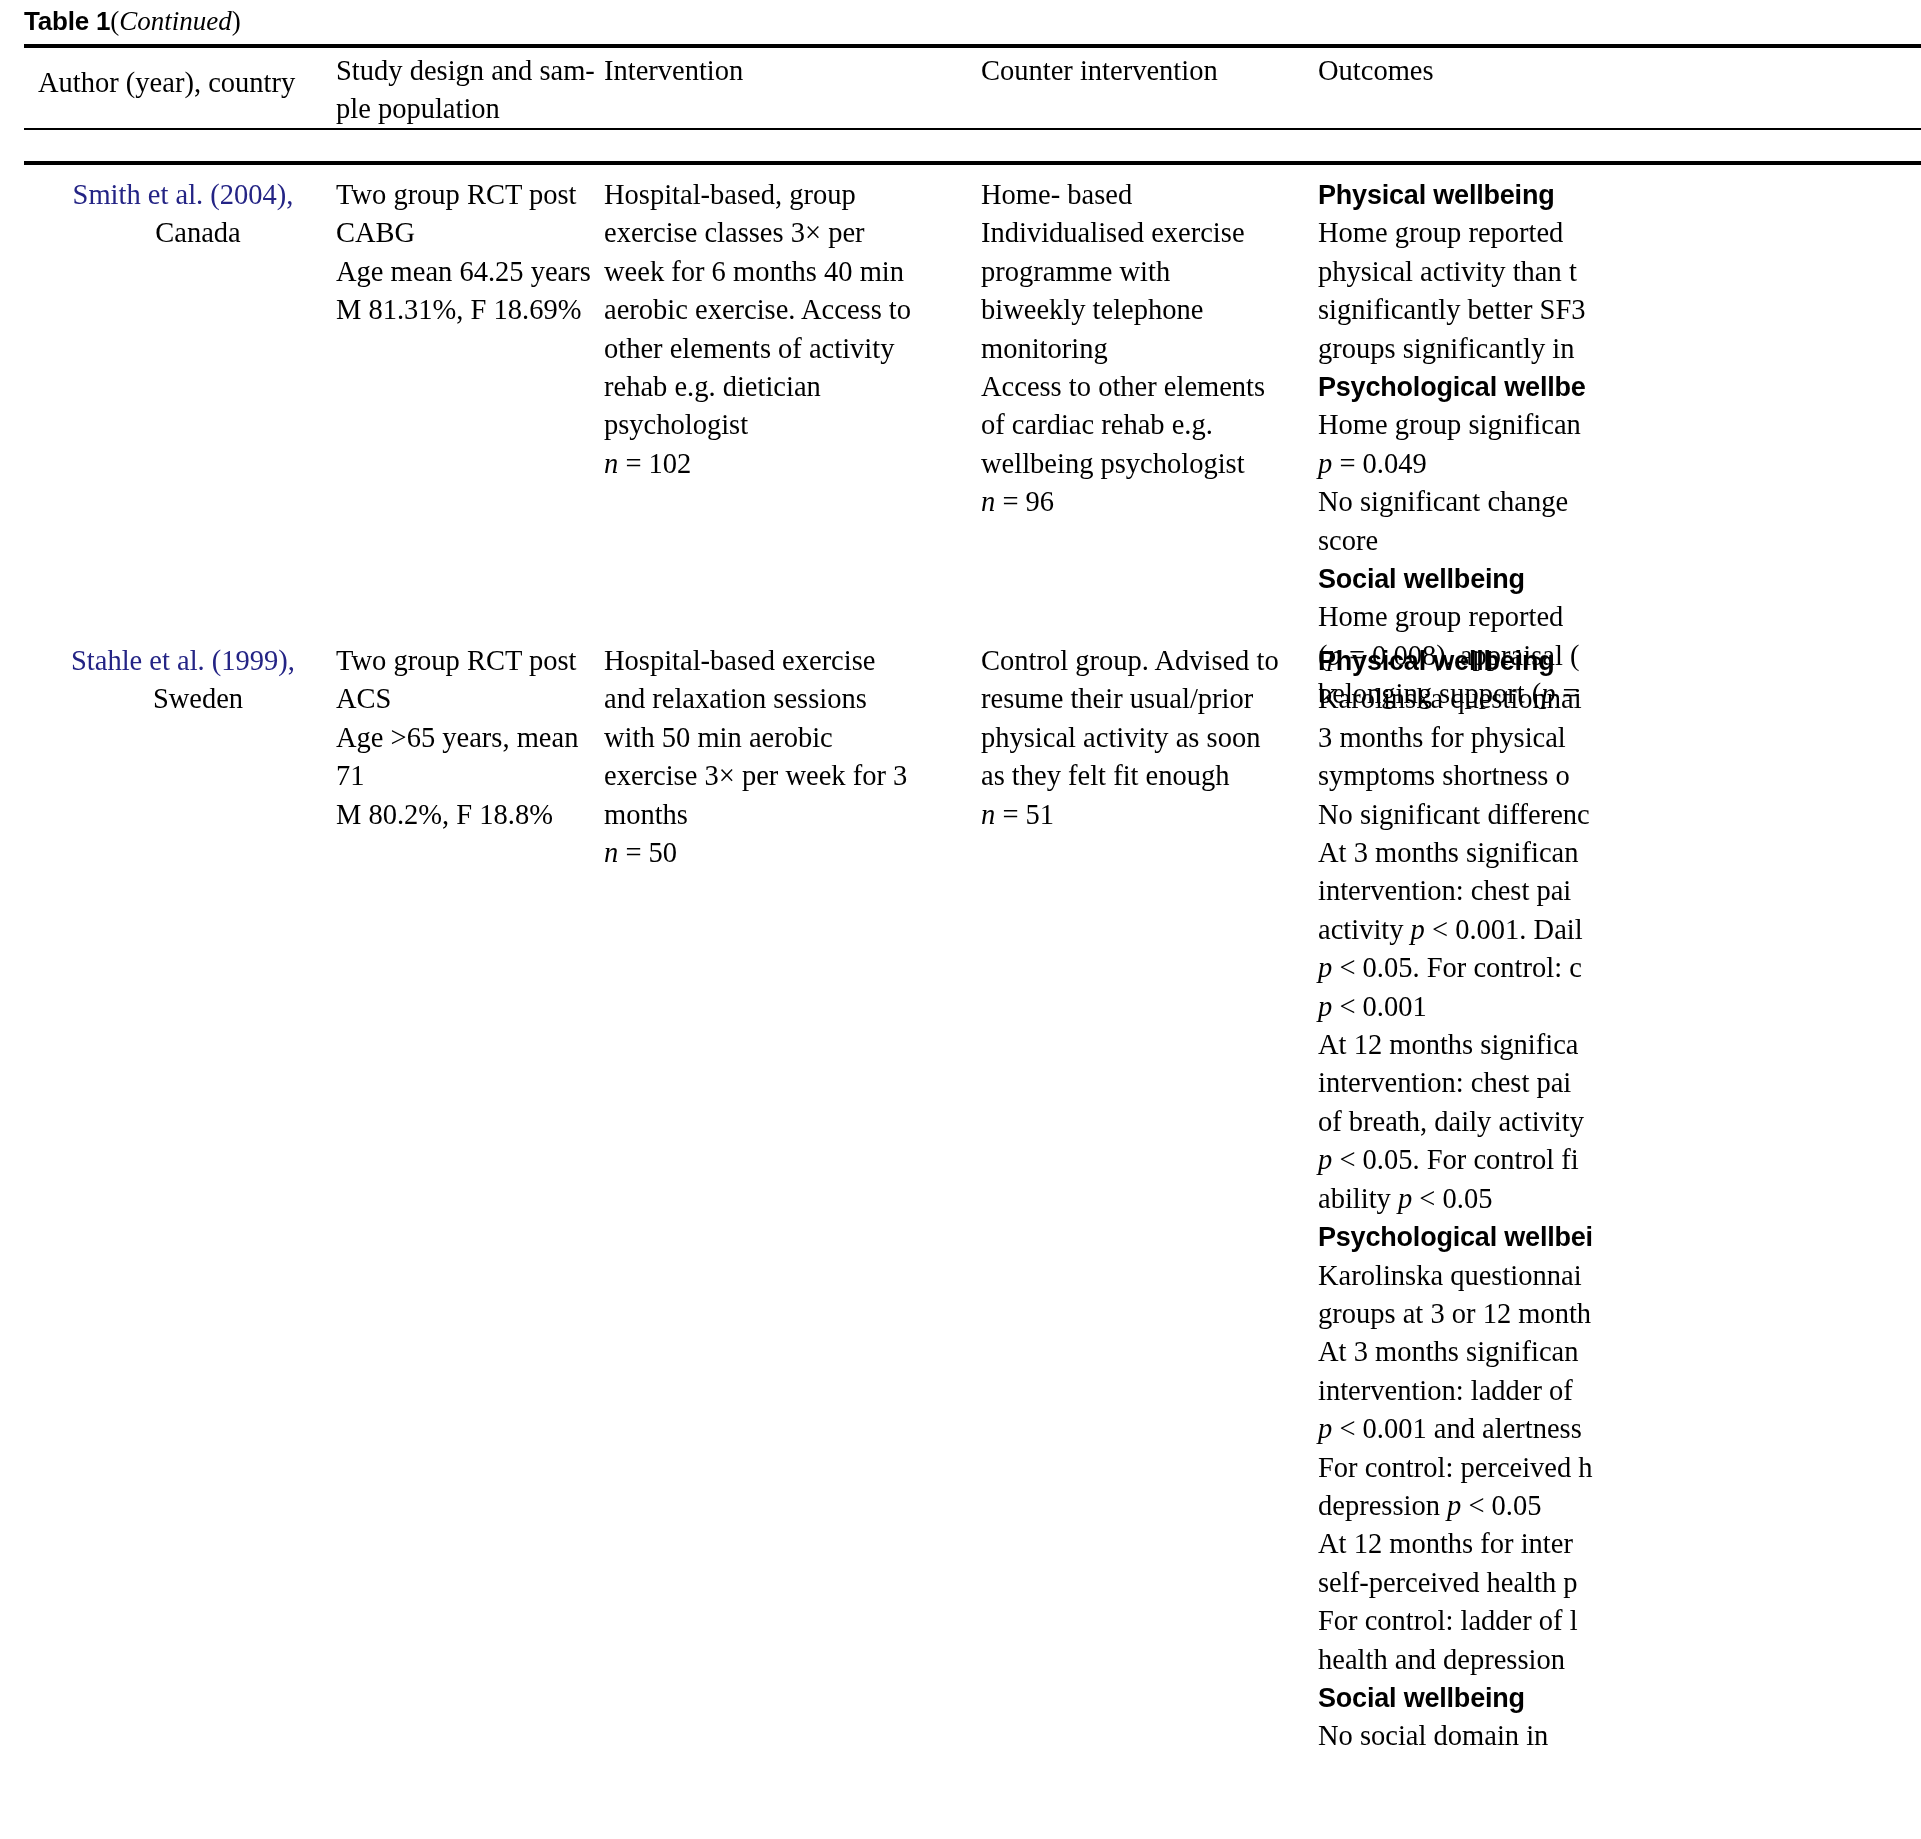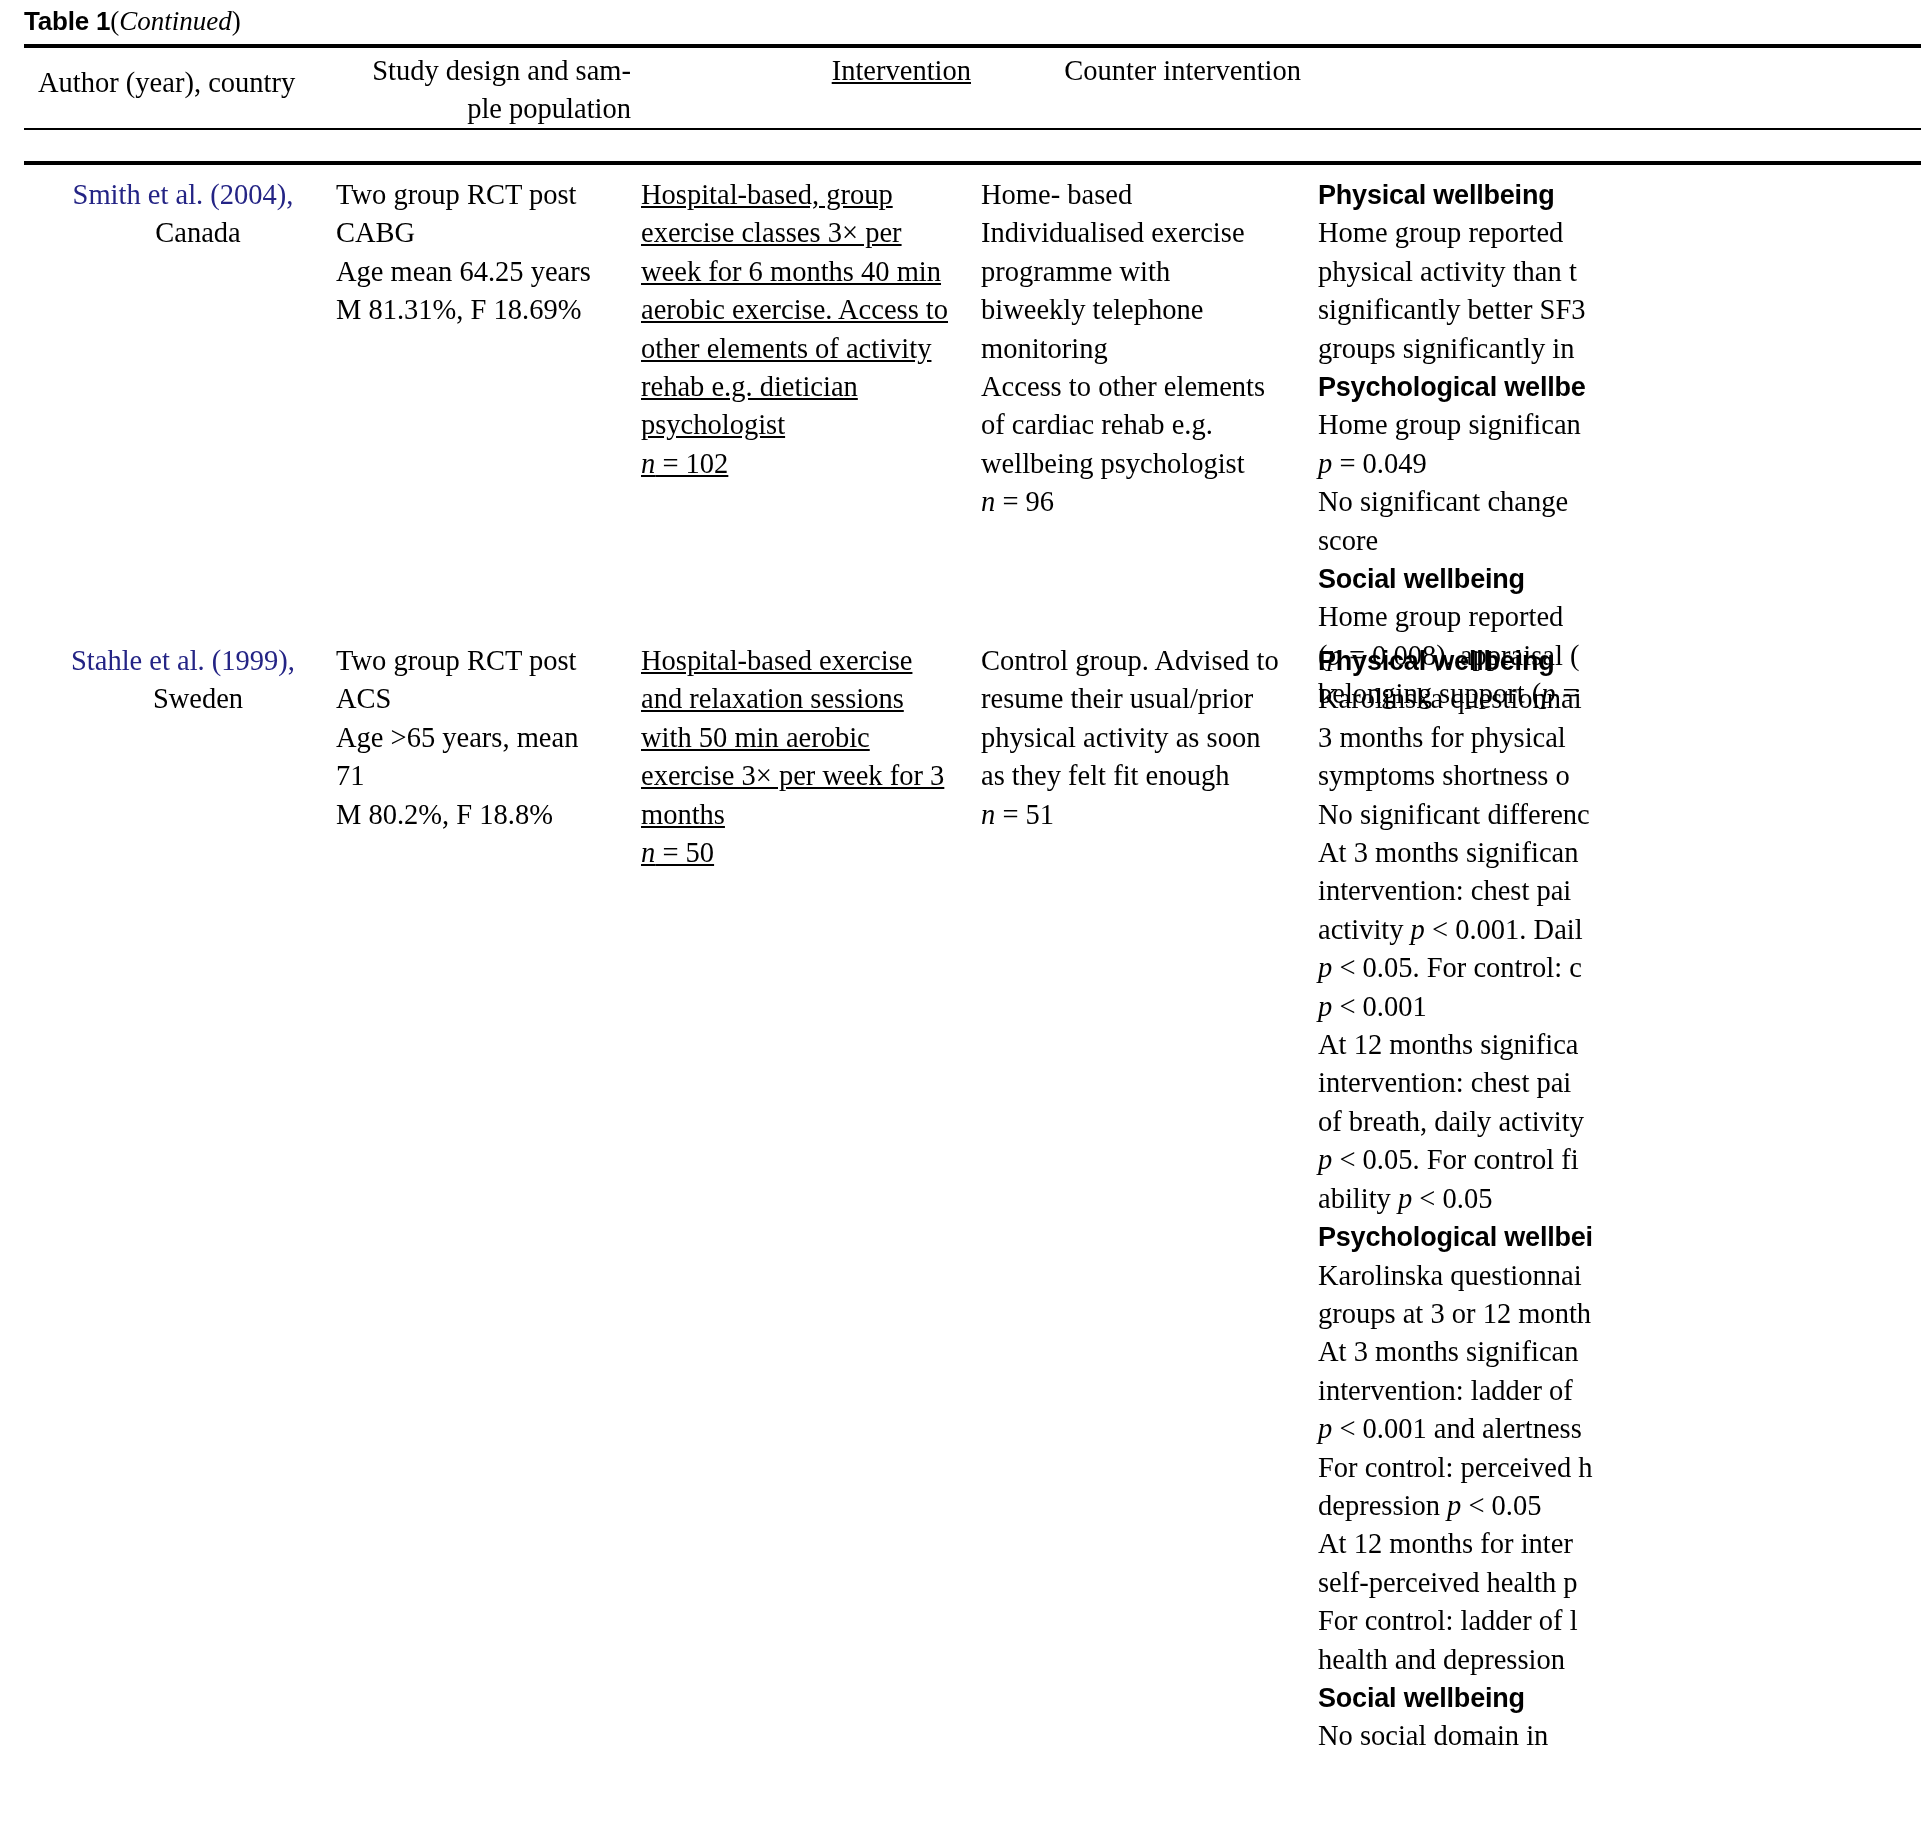--- a/index.html
+++ b/index.html
@@ -80,30 +80,30 @@
     font-size: 28.5px;
     line-height: 38.4px;
     text-align: justify;
     text-justify: inter-word;
     hyphens: none;
   }
 
   
   .col-author  { left: 38px;   width: 290px; }
   .col-design  { left: 336px;  width: 295px; }
-  .col-interv  { left: 641px;  width: 330px; text-decoration: underline; }
+  .col-interv  { left: 604px;  width: 330px; }
   .col-counter { left: 981px;  width: 320px; }
   .col-outcome { left: 1318px; width: 730px; } 
 
   
   .thead { top: 52px; }
   .thead .cell {
     font-size: 28.5px;
     line-height: 38px;
-    text-align: right;
+    text-align: left;
   }
   .thead .col-author { text-align: left; margin-top: 12px; }
 
   
   .tbody-row-1 { top: 176px; }
   .tbody-row-2 { top: 642px; }
 
   .cell p {
     margin: 0;
     padding: 0;

